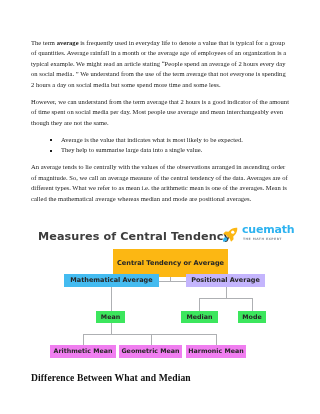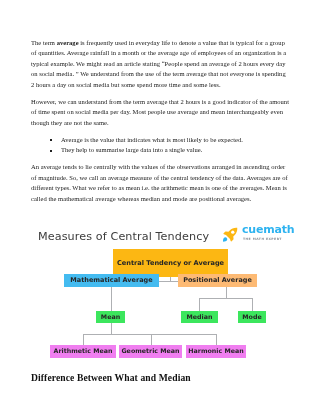--- a/index.html
+++ b/index.html
@@ -71,21 +71,21 @@
     width: 320px;
     height: 143px;
     background: #ffffff;
   }
   .ig-title {
     position: absolute;
     left: 38px;
     top: 6px;
     font-family: "DejaVu Sans", sans-serif;
     font-size: 11.2px;
-    font-weight: 400;
+    font-weight: 700;
     letter-spacing: 0.1px;
     color: #3d3d3d;
     white-space: nowrap;
     text-align: right;
   }
 
   
   .logo {
     position: absolute;
     left: 222px;
@@ -142,22 +142,22 @@
     background: #fcb713;
     left: 113px; top: 249px; width: 115px; height: 28px;
   }
   .n-math {
     font-size: 6.5px;
     background: #44bbf0;
     left: 64px; top: 274px; width: 95px; height: 13px;
   }
   .n-pos {
     font-size: 6.5px;
-    background: #fdba74;
-    left: 178px; top: 274px; width: 79px; height: 13px;
+    background: #c4b5fd;
+    left: 186px; top: 274px; width: 79px; height: 13px;
   }
   .n-mean {
     font-size: 6.3px;
     background: #3ce65d;
     left: 96px; top: 311px; width: 29px; height: 12px;
   }
   .n-median {
     font-size: 6.3px;
     background: #3ce65d;
     left: 181px; top: 311px; width: 37px; height: 12px;

